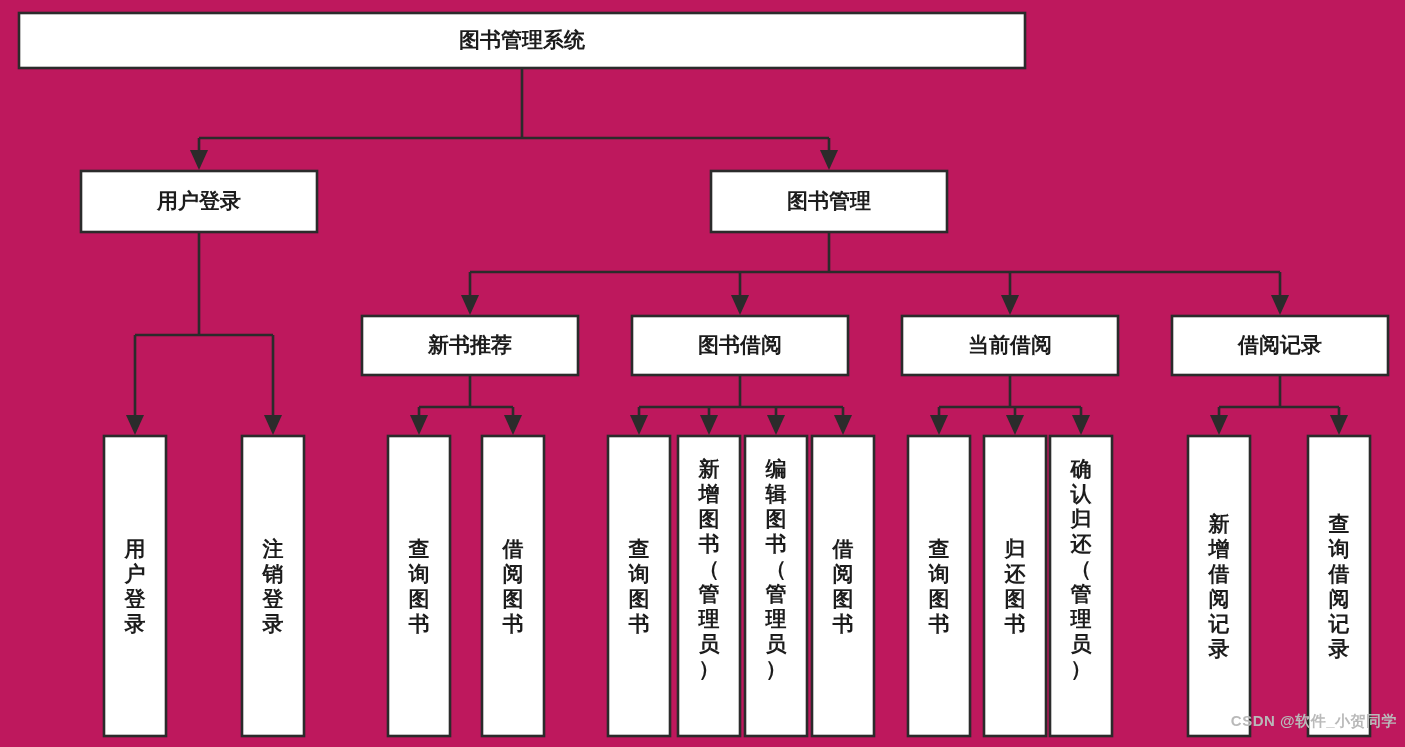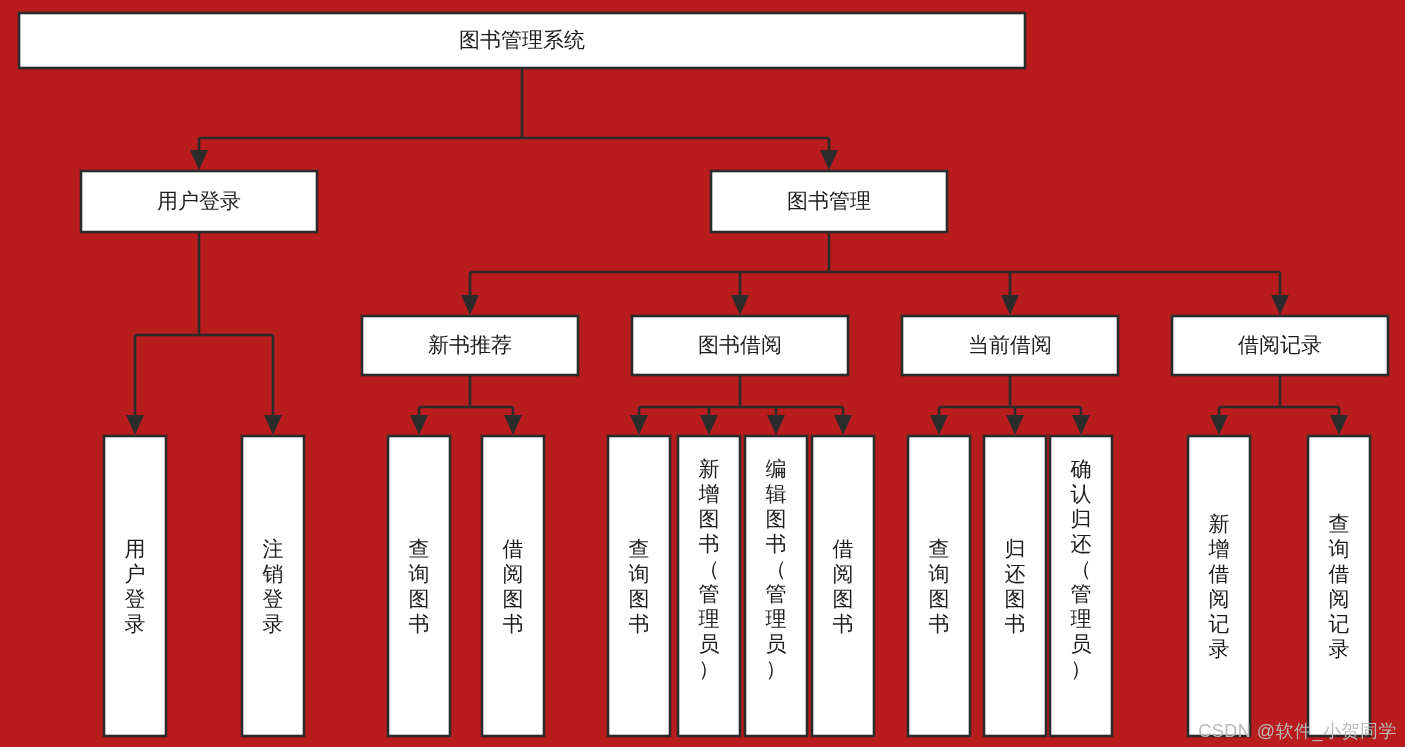--- a/index.html
+++ b/index.html
@@ -10,21 +10,22 @@
   body {
     width: 1405px;
     height: 747px;
     font-family: "Liberation Sans", "DejaVu Sans", sans-serif;
     overflow: hidden;
   }
   #diagram-root {
     position: relative;
     width: 1405px;
     height: 747px;
-    background: #b91c1c;
+    background: #be185d;
+    font-weight: bold;
   }
   svg#flow-svg {
     position: absolute;
     left: 0;
     top: 0;
     width: 1405px;
     height: 747px;
     display: block;
   }
   .node-rect {
@@ -51,23 +52,23 @@
   }
   .node-label-v {
     font-family: "Liberation Sans", "DejaVu Sans", sans-serif;
     font-size: 21px;
     fill: #1c1c1c;
     text-anchor: middle;
   }
   .watermark {
     position: absolute;
     right: 8px;
-    bottom: 4px;
-    font-family: "Liberation Sans", "DejaVu Sans", sans-serif;
-    font-size: 18px;
+    bottom: 16px;
+    font-family: "Liberation Sans", "DejaVu Sans", sans-serif;
+    font-size: 15px;
     color: #b9b9b9;
     letter-spacing: 0.5px;
     white-space: nowrap;
     user-select: none;
   }
 </style>
 </head>
 <body>
 
 <div id="diagram-root">

